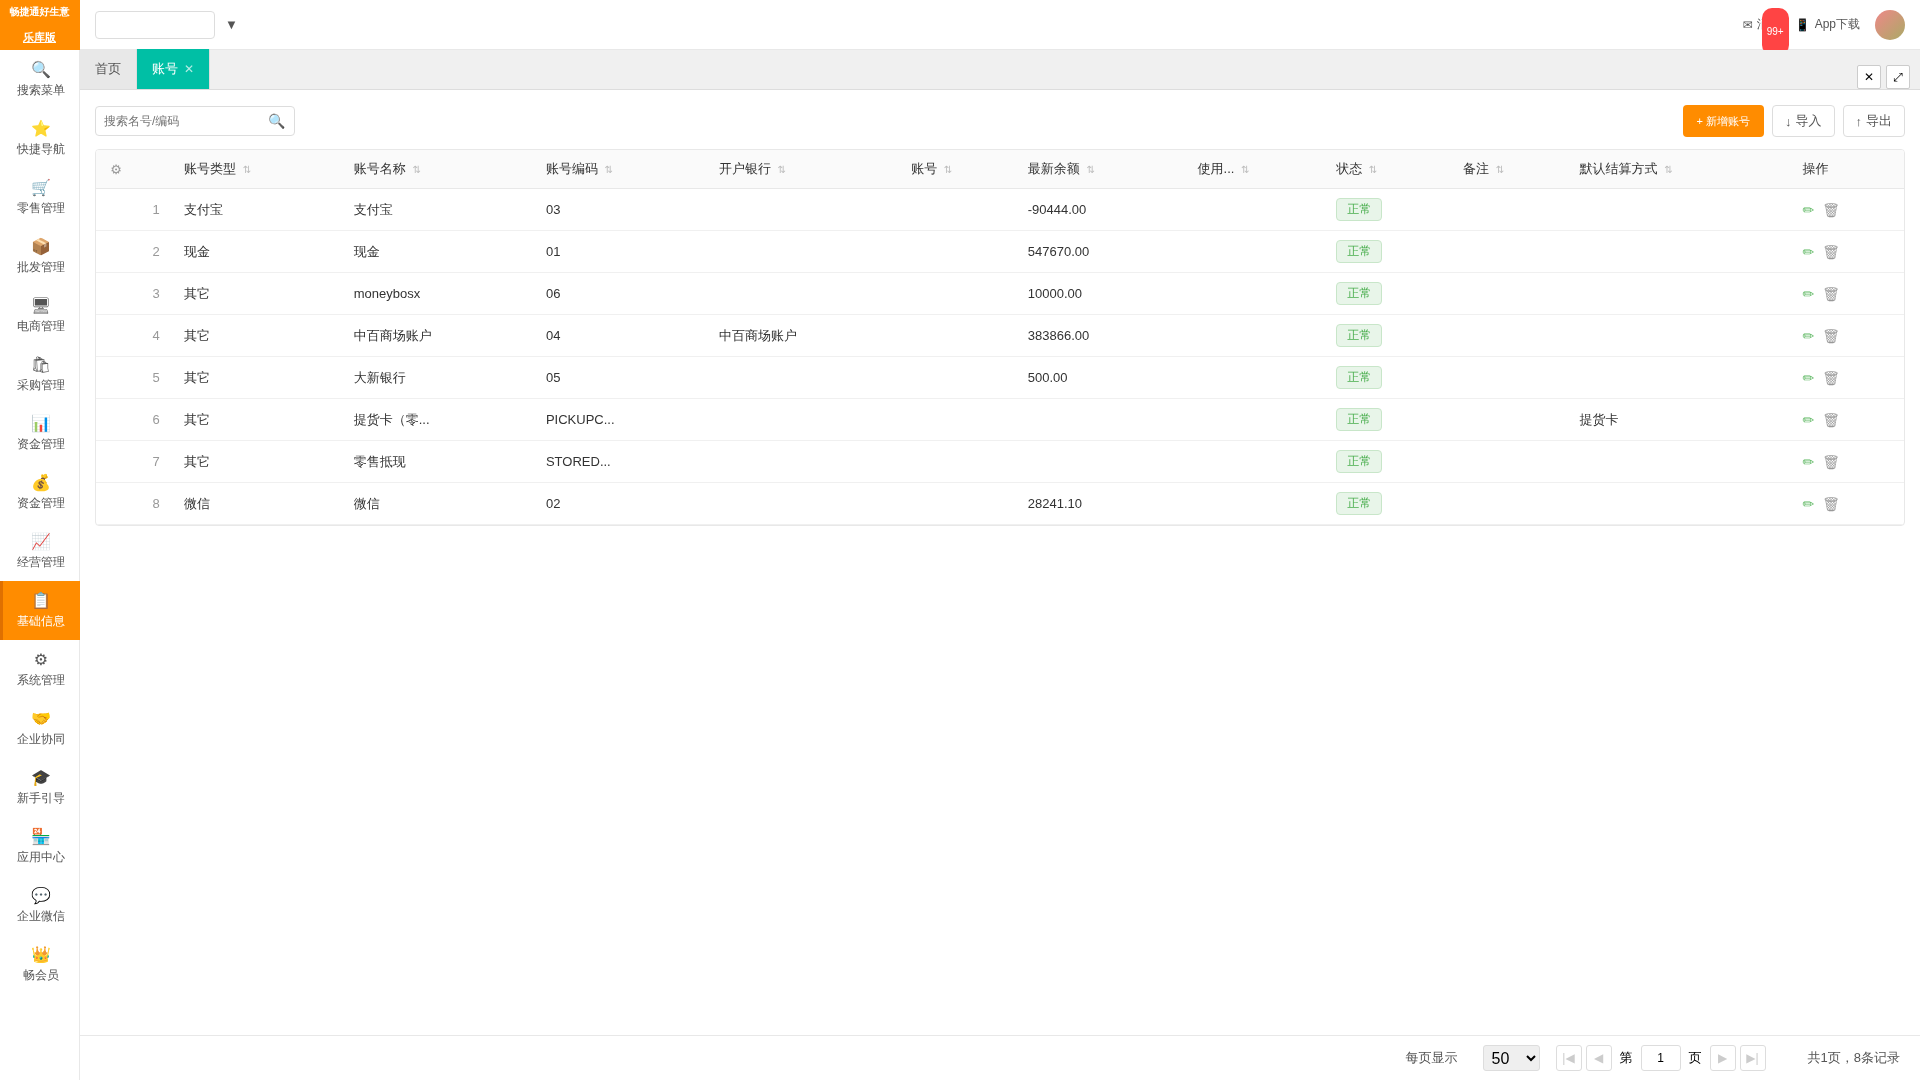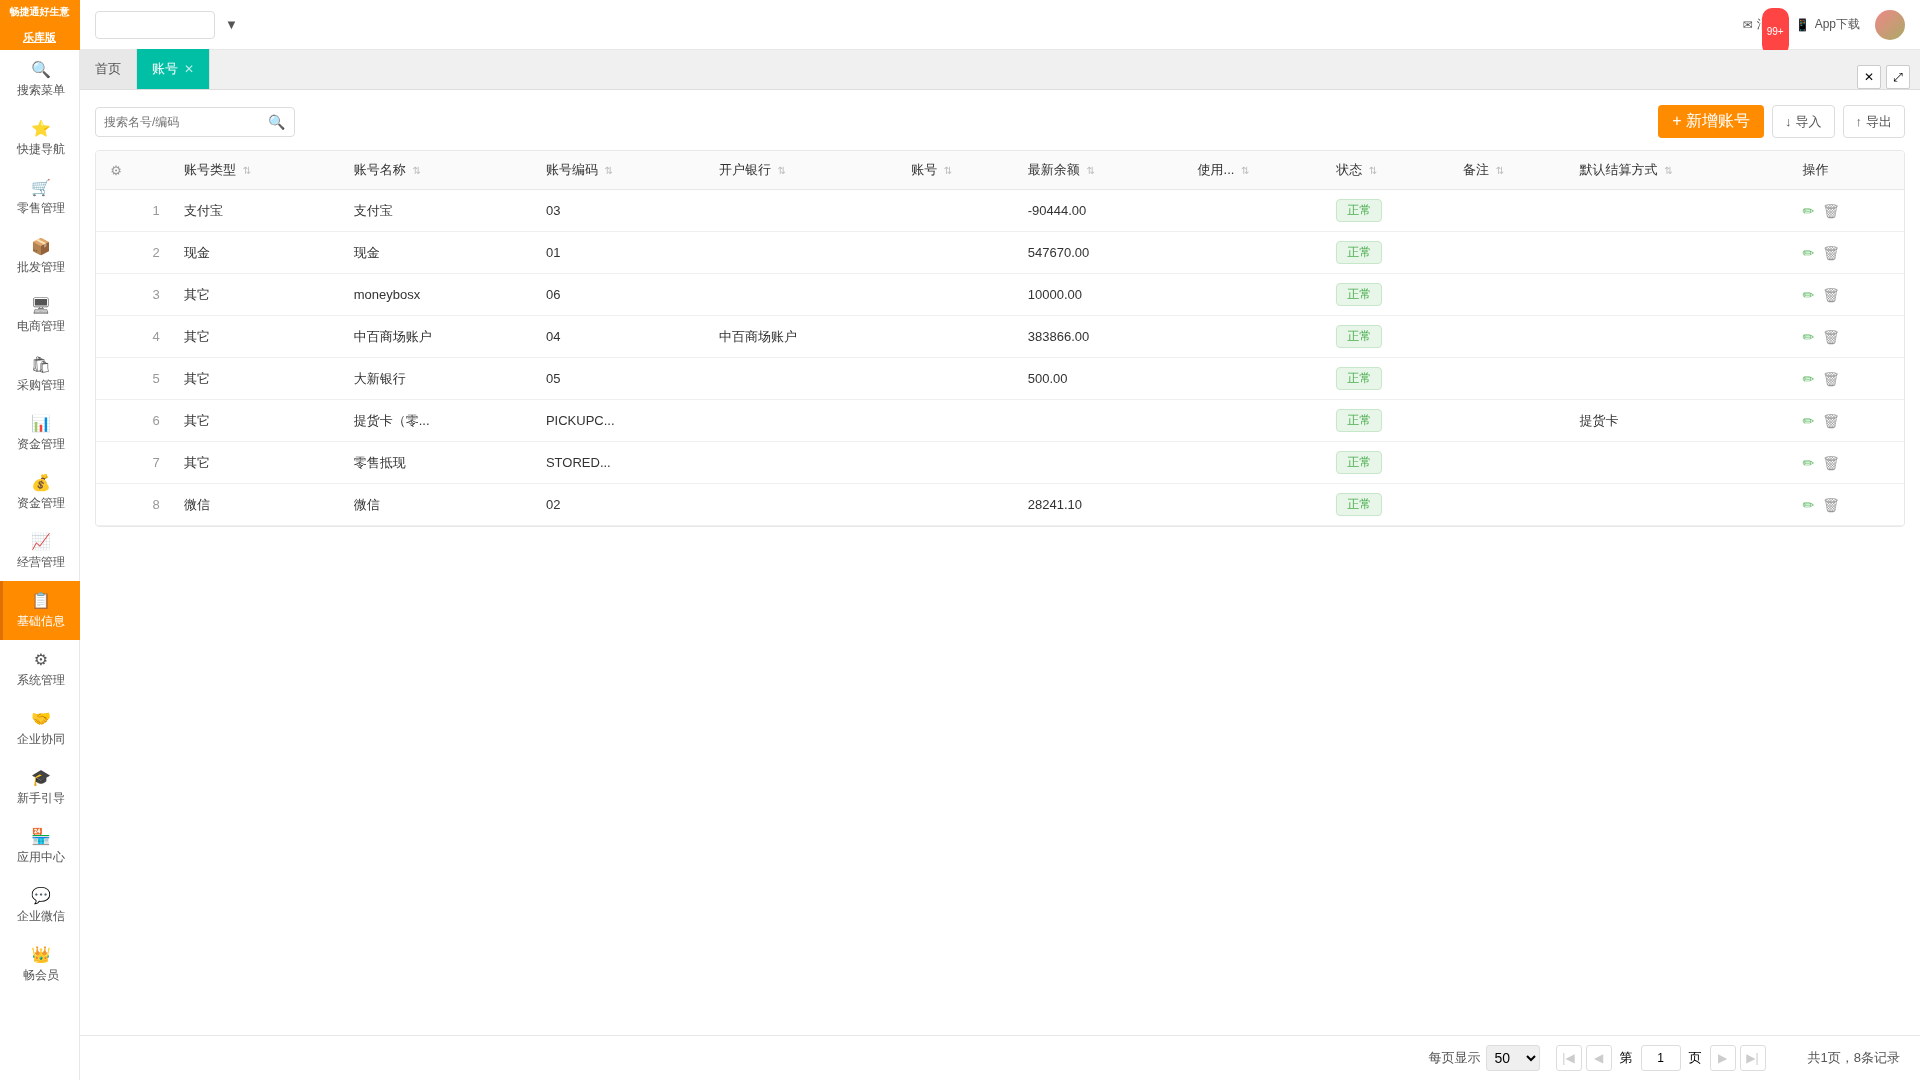--- a/index.html
+++ b/index.html
@@ -37,42 +37,42 @@
 
     
     .content { flex: 1; padding: 15px; overflow: auto; background: white; }
 
     
     .toolbar { display: flex; align-items: center; justify-content: space-between; margin-bottom: 12px; }
     .search-box { display: flex; align-items: center; border: 1px solid #ddd; border-radius: 4px; padding: 0 8px; height: 30px; width: 200px; gap: 5px; }
     .search-box input { border: none; outline: none; font-size: 12px; width: 160px; color: #999; }
     .search-icon { color: #ccc; font-size: 14px; }
     .toolbar-right { display: flex; gap: 8px; }
-    .btn-primary { background: #ff8c00; color: white; border: none; border-radius: 4px; padding: 6px 14px; cursor: pointer; font-size: 16px; display: flex; align-items: center; gap: 4px; }
+    .btn-primary { background: #ff8c00; color: white; border: none; border-radius: 4px; padding: 6px 14px; cursor: pointer; font-size: 11px; display: flex; align-items: center; gap: 4px; }
     .btn-default { background: white; color: #555; border: 1px solid #ddd; border-radius: 4px; padding: 6px 12px; cursor: pointer; font-size: 13px; display: flex; align-items: center; gap: 4px; }
 
     
     .table-container { border: 1px solid #e8e8e8; border-radius: 4px; overflow: hidden; }
     table { width: 100%; border-collapse: collapse; }
     thead tr { background: #fafafa; }
     th { padding: 10px 8px; text-align: left; font-weight: 500; color: #333; border-bottom: 1px solid #e8e8e8; font-size: 13px; white-space: nowrap; }
     th .sort-icons { color: #bbb; font-size: 10px; margin-left: 3px; }
     td { padding: 9px 8px; border-bottom: 1px solid #f0f0f0; color: #333; font-size: 13px; }
     .row-num { color: #999; text-align: center; width: 40px; }
     .settings-col { width: 40px; text-align: center; }
     .gear-icon { color: #999; cursor: pointer; }
     .status-badge { display: inline-block; padding: 2px 10px; border-radius: 4px; font-size: 12px; background: #e8f5e9; color: #4caf50; border: 1px solid #c8e6c9; }
     .action-icons { display: flex; gap: 8px; }
     .edit-icon { color: #66bb6a; cursor: pointer; font-size: 14px; }
     .delete-icon { color: #999; cursor: pointer; font-size: 14px; }
 
     
     .pagination { position: fixed; bottom: 0; right: 0; left: 80px; height: 45px; background: white; border-top: 1px solid #e8e8e8; display: flex; align-items: center; justify-content: flex-end; padding: 0 20px; gap: 16px; font-size: 13px; }
     .page-size-select { display: flex; align-items: center; gap: 5px; color: #555; }
-    .page-select { height: 26px; border: 1px solid #ddd; border-radius: 3px; padding: 0 4px; font-size: 14px; }
+    .page-select { height: 26px; border: 1px solid #ddd; border-radius: 3px; padding: 0 4px; font-size: 16px; margin-left: 20px; }
     .page-nav { display: flex; align-items: center; gap: 4px; }
     .page-btn { width: 26px; height: 26px; display: flex; align-items: center; justify-content: center; border: 1px solid #ddd; background: white; cursor: pointer; border-radius: 3px; color: #555; font-size: 12px; }
     .page-btn.disabled { color: #ccc; cursor: default; }
     .page-input { width: 40px; height: 26px; text-align: center; border: 1px solid #ddd; border-radius: 3px; font-size: 12px; }
     .page-info { color: #555; margin-left: 26px; }
   </style>
 </head>
 <body>
 
 <div class="sidebar">

